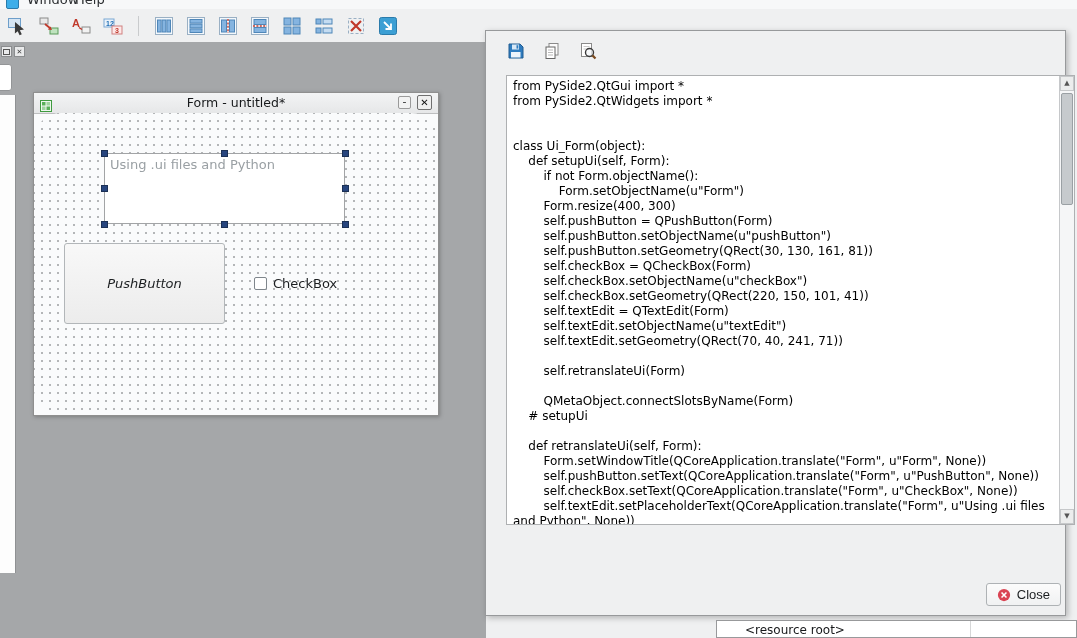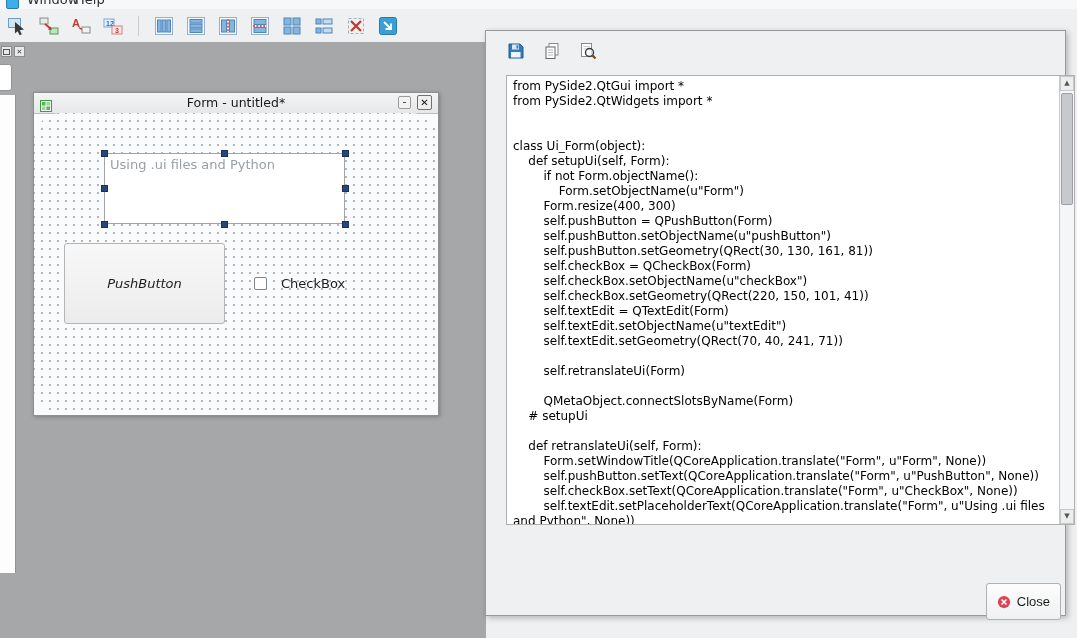--- a/index.html
+++ b/index.html
@@ -47,40 +47,40 @@
     background-size:8px 8px;background-position:4px 4px;border-radius:27px;}
   .w-textedit{position:absolute;left:70px;top:40px;width:241px;height:71px;background:#fff;
     border:1px solid #a2a4a6;box-sizing:border-box;}
   .w-textedit .ph{padding:3px 5px;font-size:13px;color:#9aa0a4;}
   .handle{position:absolute;width:7px;height:7px;background:#27457e;border:1px solid #1b3055;box-sizing:border-box;cursor:pointer;}
   .w-push{position:absolute;left:30px;top:130px;width:161px;height:81px;
     background:linear-gradient(#f8f8f8,#ececec);border:1px solid #b2b6b9;border-radius:3px;
     display:flex;align-items:center;justify-content:center;font-size:13px;color:#1b1e20;box-sizing:border-box;cursor:pointer;font-style:italic;}
   .w-check{position:absolute;left:220px;top:150px;width:101px;height:41px;display:flex;align-items:center;cursor:pointer;}
   .w-check .box{width:13px;height:13px;background:#fff;border:1px solid #7f868c;border-radius:2px;box-sizing:border-box;}
-  .w-check .lbl{margin-left:14px;font-size:13px;color:#1b1e20;}
+  .w-check .lbl{margin-left:6px;font-size:13px;color:#1b1e20;}
 
   
   .dialog{position:absolute;left:485px;top:30px;width:581px;height:586px;background:#eff0f1;
     border:1px solid #97999b;box-sizing:border-box;box-shadow:2px 2px 6px rgba(0,0,0,.25);}
   .dlg-toolbar{position:absolute;left:18px;top:8px;display:flex;gap:12px;}
   .dlg-tbtn{appearance:none;background:transparent;border:none;padding:2px;width:24px;height:24px;cursor:pointer;}
   .dlg-tbtn svg{width:20px;height:20px;display:block;}
   .codebox{position:absolute;left:10px;top:44px;width:569px;height:450px;background:#fff;
     border:1px solid #aeb0b2;box-sizing:border-box;margin-left:10px;}
   .code{position:absolute;left:0;top:0;right:15px;bottom:0;overflow:hidden;
     padding:3px 0 0 6px;font-size:12px;line-height:15px;color:#000;white-space:pre;
     font-family:"DejaVu Sans","Liberation Sans",sans-serif;}
   .vscroll{position:absolute;right:0;top:0;width:15px;bottom:0;background:#f5f6f7;border-left:1px solid #c6c8ca;box-sizing:border-box;}
   .sb-btn{position:absolute;left:0;width:14px;height:15px;background:#eceded;border:1px solid #c6c8ca;
     box-sizing:border-box;font-size:7px;line-height:13px;text-align:center;color:#555;cursor:pointer;}
   .sb-up{top:0;} .sb-down{bottom:0;}
   .sb-thumb{position:absolute;left:1px;top:17px;width:12px;height:112px;background:#c6cacd;
     border:1px solid #9aa0a4;border-radius:2px;box-sizing:border-box;cursor:grab;}
-  .close-btn{position:absolute;right:4px;top:552px;height:37px;display:flex;align-items:center;gap:6px;
+  .close-btn{position:absolute;right:4px;top:552px;height:23px;display:flex;align-items:center;gap:6px;
     padding:0 10px;background:linear-gradient(#fcfcfc,#f0f1f2);border:1px solid #aeb2b5;border-radius:3px;
     font-size:13px;color:#1b1e20;cursor:pointer;box-sizing:border-box;margin-left:28px;}
   .close-btn svg{width:14px;height:14px;display:block;}
 
   
   .resource-panel{position:absolute;left:716px;top:620px;width:361px;height:18px;background:#fff;
     border:1px solid #98999b;box-sizing:border-box;}
   .res-label{position:absolute;left:28px;top:2px;font-size:12px;color:#17191b;cursor:pointer;}
   .res-divider{position:absolute;left:253px;top:0;width:1px;height:100%;background:#d6d7d8;}
 </style>
@@ -317,14 +317,18 @@
       <span>
           <svg viewBox="0 0 16 16">
             <circle cx="8" cy="8" r="7" fill="#da4453"></circle>
             <path d="M5.2 5.2 L10.8 10.8 M10.8 5.2 L5.2 10.8" stroke="#ffffff" stroke-width="1.8"></path>
           </svg>
         </span>
       <span>Close</span>
     </button>
   </div>
 
+  <div class="resource-panel">
+    <span class="res-label">&lt;resource root&gt;</span>
+    <span class="res-divider"></span>
+  </div>
 
 </div>
 
 </body></html>

